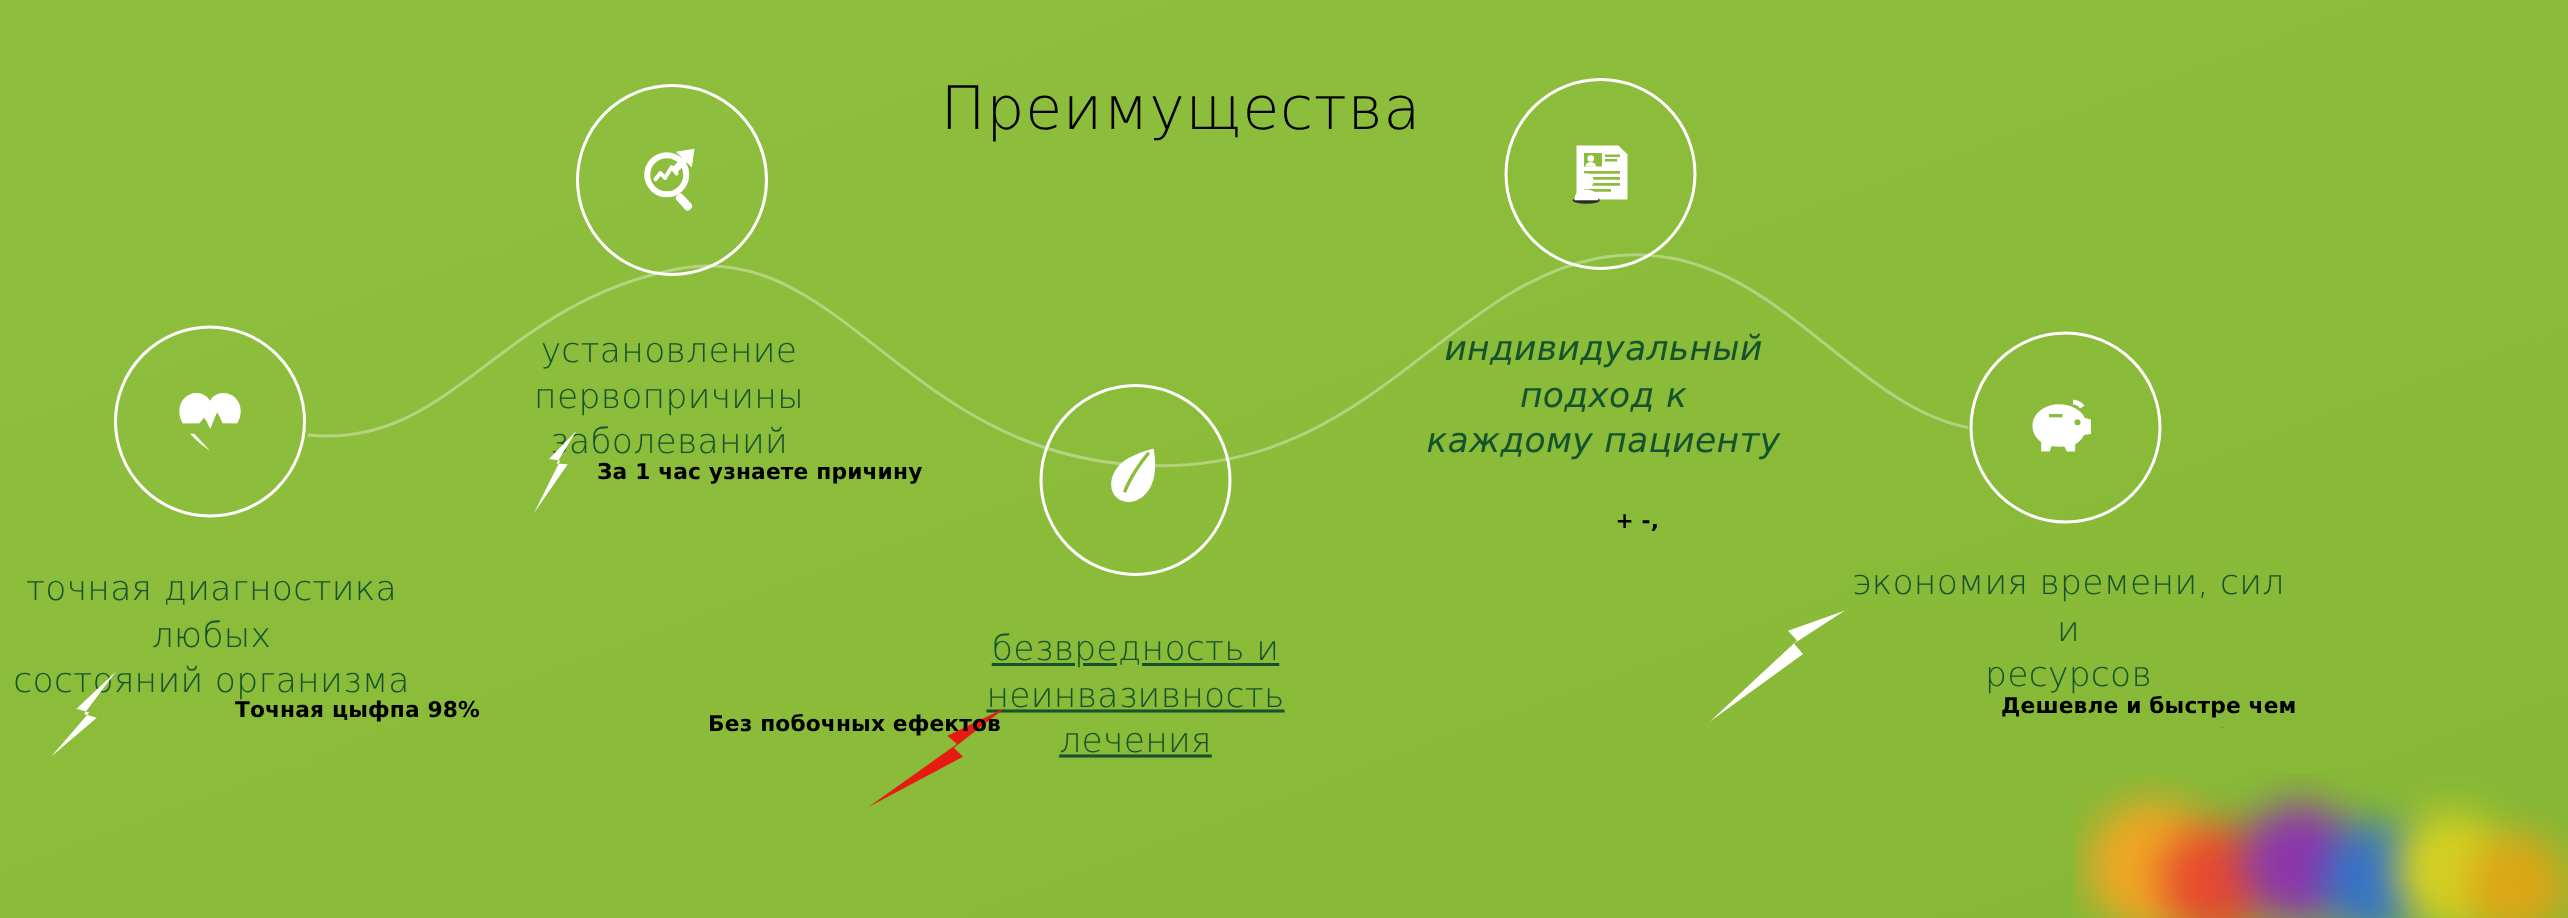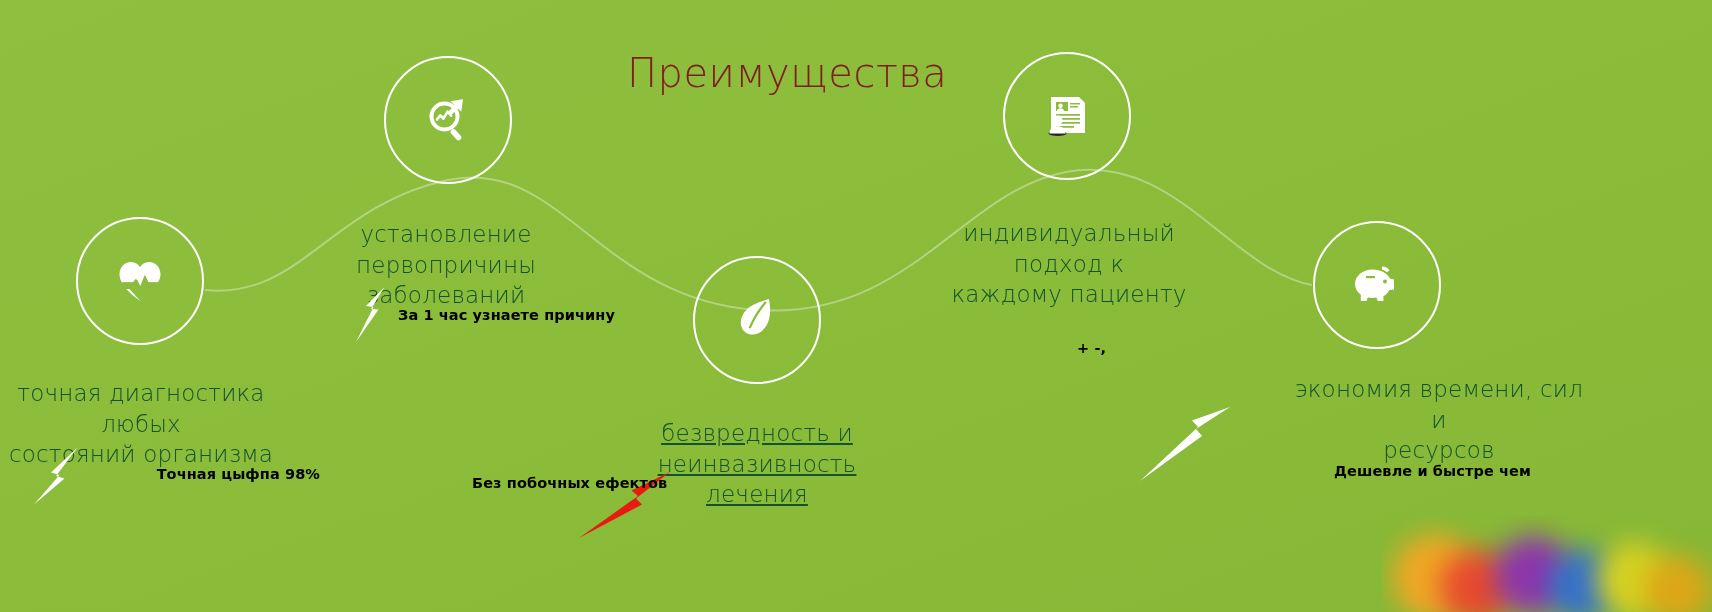--- a/index.html
+++ b/index.html
@@ -53,21 +53,21 @@
     font-size:14.5px;
     line-height:1.45;
     white-space:pre-line;
     letter-spacing:.1px;
   }
   .anno.clip{max-height:22px;overflow:hidden;}
   .anno.clip2{max-height:24px;overflow:hidden;}
 
   .title{
     position:absolute;
-    color:#7f1d1d;
+    color:#000000;
     font-weight:300;
     font-size:40px;
     letter-spacing:.5px;
     line-height:1;
   }
 
   .arrow{position:absolute;pointer-events:none;}
 
   
   .blob{
@@ -143,35 +143,35 @@
       <svg width="48" height="46" viewBox="0 0 48 46">
         <path fill="#ffffff" d="M8 4h28l6 6v30H8z"></path>
         <path fill="#8cbc3b" d="M13 9h12v9H13z"></path>
         <path fill="#ffffff" d="M17.5 10.5a2.2 2.2 0 1 1 0 4.4 2.2 2.2 0 0 1 0-4.4zM14 18c0-2 1.6-2.8 3.5-2.8S21 16 21 18z"></path>
         <path fill="#8cbc3b" d="M27 10h10v1.6H27zM27 13h8v1.6h-8zM13 21h24v1.8H13zM13 25h24v1.8H13zM13 29h24v1.8H13zM13 33h18v1.8H13z"></path>
         <ellipse fill="#2a2a2a" cx="14.5" cy="40.5" rx="9" ry="2.4"></ellipse>
         <path fill="#ffffff" d="M14.5 22.5a5 5 0 1 1 0 10 5 5 0 0 1 0-10zM6.5 40.5c0-5 3.6-7.2 8-7.2s8 2.2 8 7.2z"></path>
       </svg>
     </span>
   </div>
-  <div class="caption" style="left:920px;top:218px;width:298px;">индивидуальный подход к
+  <div class="caption" style="left:920px;top:218px;width:298px;font-style:italic;">индивидуальный подход к
 каждому пациенту</div>
   <div class="anno" style="left:1077px;top:338px;width:120px;">+ -,</div>
 
   <div class="node" style="left:1313px;top:221px;width:128px;height:128px;">
     <span>
       <svg width="50" height="42" viewBox="0 0 50 42">
         <path fill="#ffffff" d="M20.5 5.5C10.5 5.5 3 12 3 20c0 4.3 2.2 8.1 5.8 10.7V37h5.6l1.4-3.6c1.5.3 3 .5 4.7.5 1.3 0 2.6-.1 3.8-.3L25.8 37h5.6v-4.7c2.7-1.5 4.8-3.7 6-6.3l4.6-.6V15.6l-4.1-1C35.6 9.4 28.8 5.5 20.5 5.5z"></path>
         <path fill="#ffffff" d="M30 2.5c3.2 0 6 1.6 7.6 4l-3 1.8C33.5 6.6 31.9 5.7 30 5.7z"></path>
         <circle fill="#8cbc3b" cx="33" cy="17.5" r="2"></circle>
         <path fill="#8cbc3b" d="M14 12h9v2.2h-9z"></path>
       </svg>
     </span>
   </div>
-  <div class="caption" style="left:1294px;top:374px;width:290px;">экономия времени, сил и
+  <div class="caption" style="left:1234px;top:374px;width:290px;">экономия времени, сил и
 ресурсов</div>
   <svg class="arrow" style="left:1132px;top:405px;" width="108" height="80" viewBox="0 0 108 80">
     <path fill="#ffffff" d="M98 2 L64 24 L70 31 L8 76 L66 22 L60 15.5 Z"></path>
   </svg>
   <div class="anno clip2" style="left:1251px;top:461px;width:280px;text-align:right;">Дешевле и быстре чем
 в клинике в 2 раза</div>
 
   <div class="blob-wrap">
     <div class="blob" style="left:10px;top:18px;width:86px;height:86px;background:#f5a623;"></div>
     <div class="blob" style="left:58px;top:34px;width:74px;height:74px;background:#e8462e;"></div>

